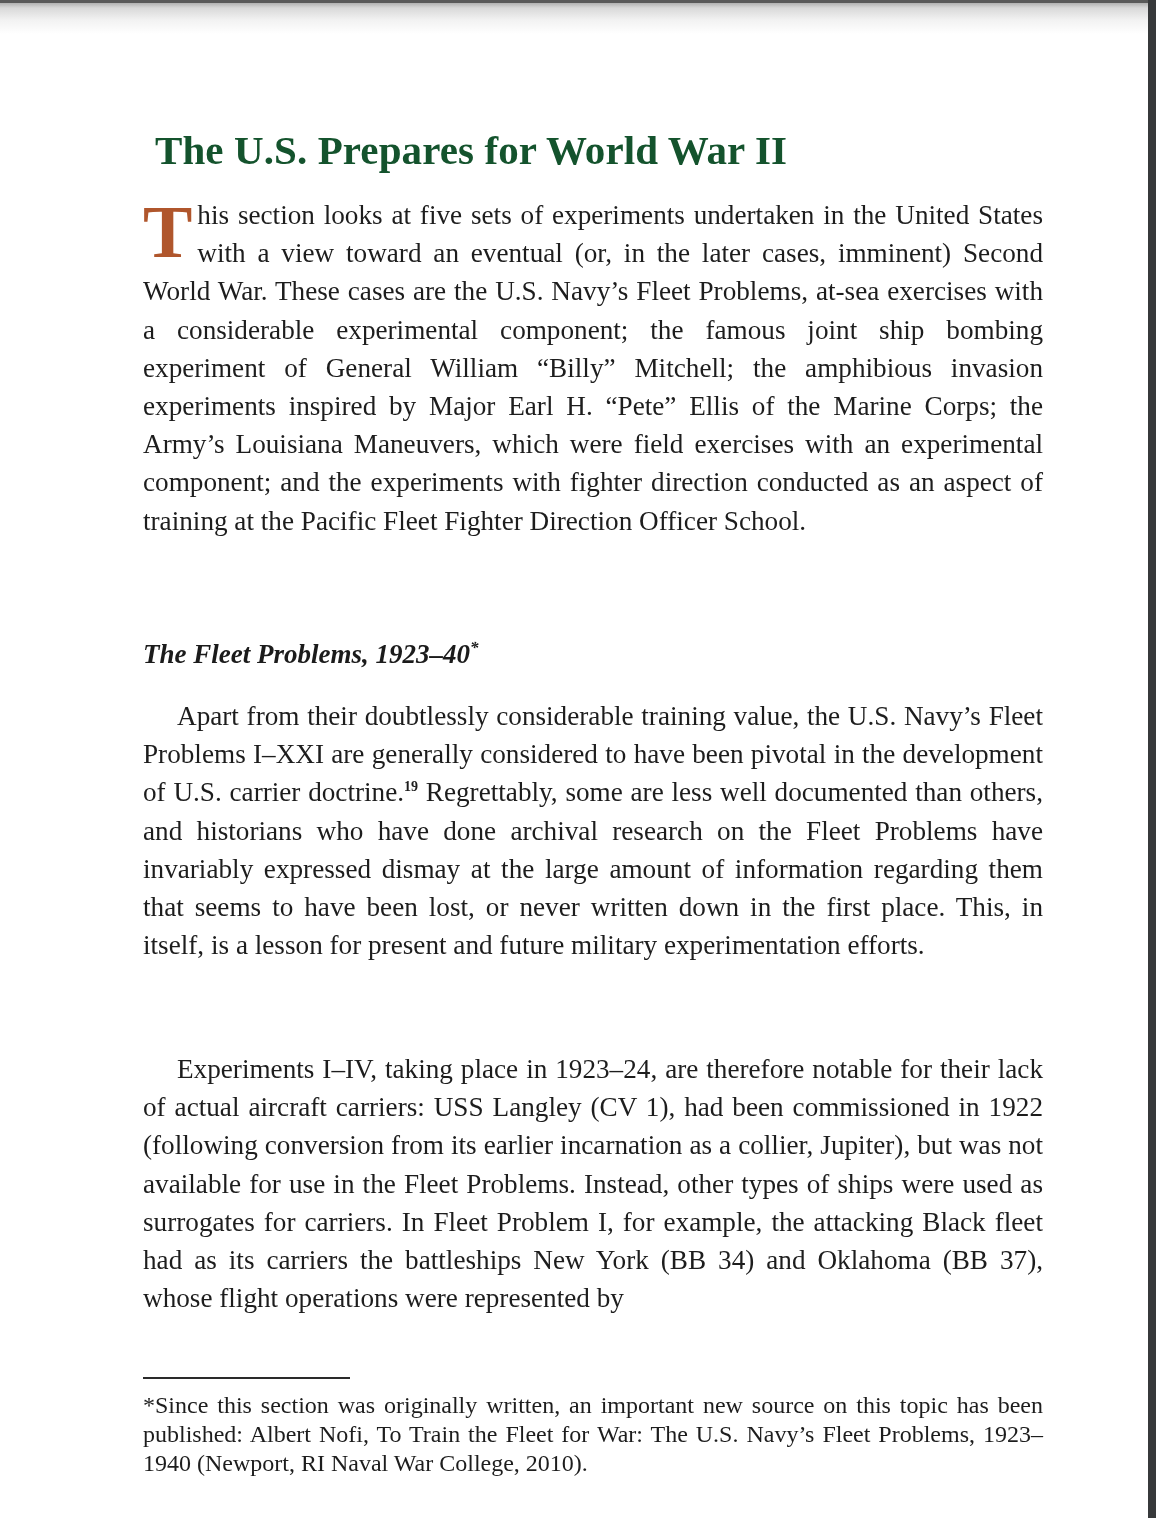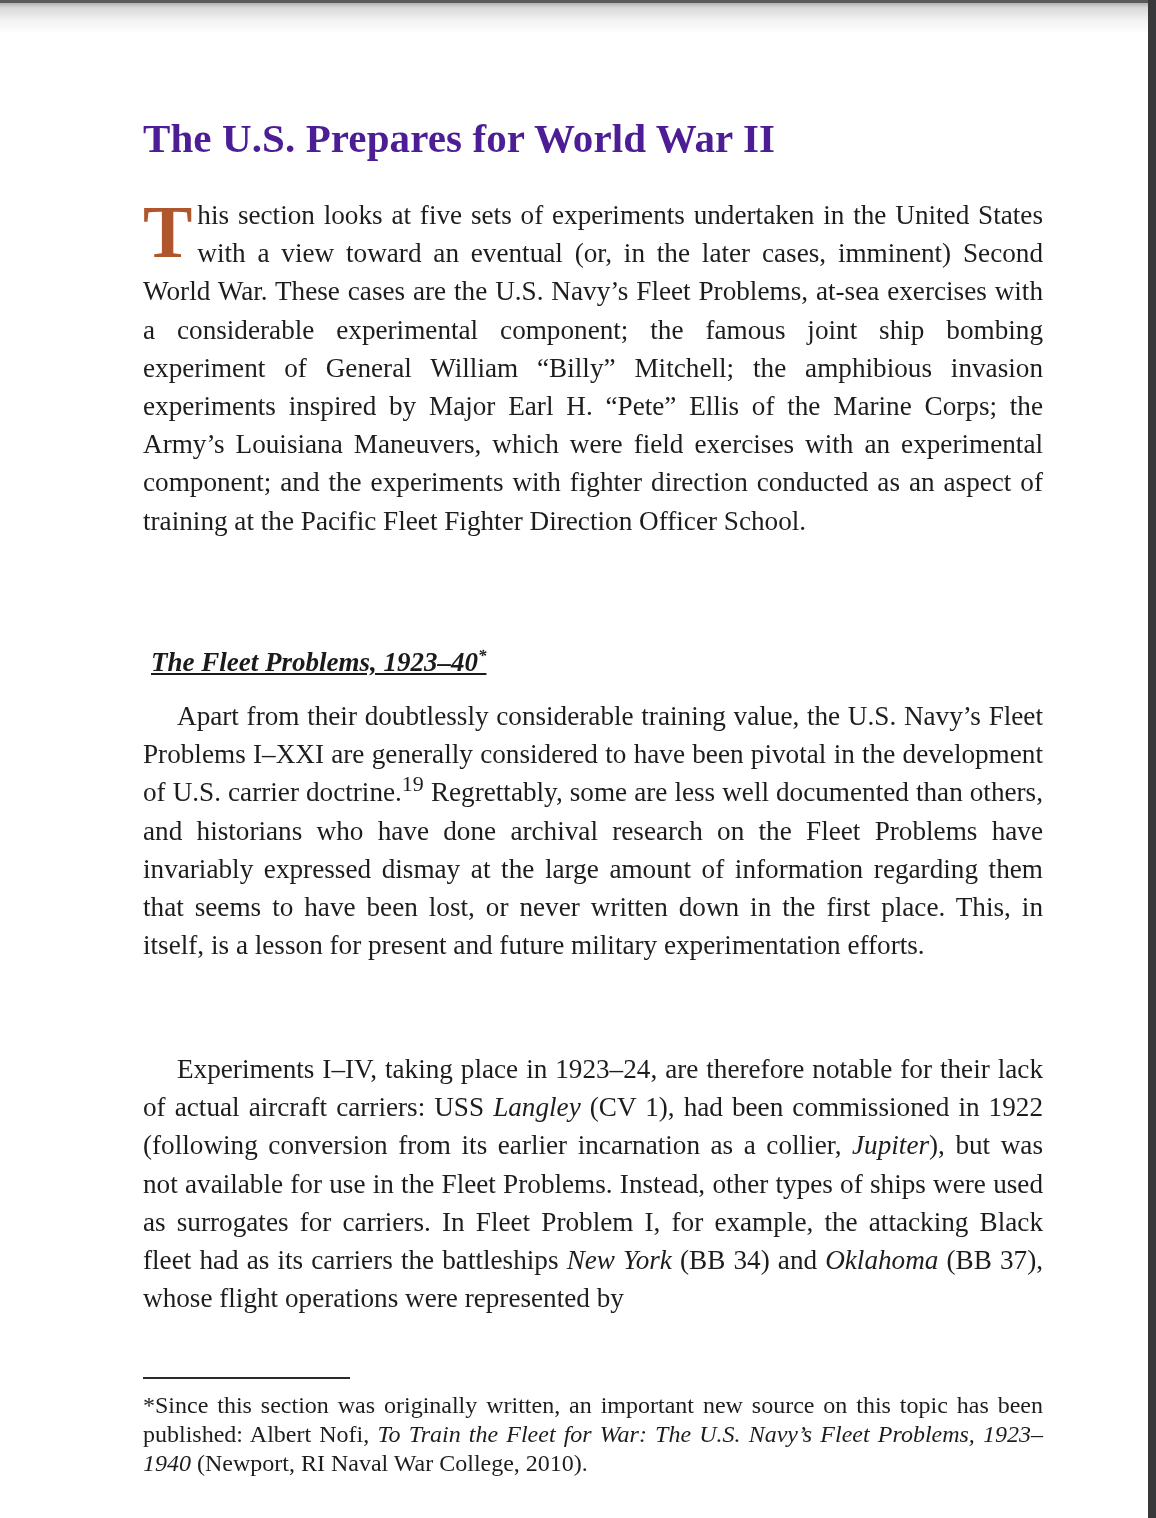--- a/index.html
+++ b/index.html
@@ -41,30 +41,30 @@
     height: 1518px;
     background: #37393b;
   }
   #content {
     position: absolute;
     top: 0;
     left: 143px;
     width: 900px;
   }
   h1#page-title {
-    margin: 0;
+    margin: 12px;
     padding: 0;
     position: absolute;
     top: 116px;
     left: 0;
     width: 900px;
     font-size: 41px;
     font-weight: 700;
     letter-spacing: 0.1px;
-    color: #4c1d95;
+    color: #14532d;
     line-height: 1.08;
   }
   .body-par {
     position: absolute;
     left: 0;
     width: 900px;
     font-size: 27.2px;
     line-height: 38.2px;
     color: #1d1d1d;
     text-align: justify;
@@ -80,41 +80,41 @@
     font-weight: 700;
     color: #b0562c;
     margin: 6px 5px 0 0;
     padding: 0;
   }
   #subhead {
     position: absolute;
     top: 638px;
     left: 0;
     width: 900px;
-    margin: 8px;
+    margin: 0;
     font-size: 27px;
     font-weight: 700;
     font-style: italic;
     color: #1b1b1b;
     line-height: 1.2;
-    text-decoration: underline;
   }
   #subhead .star {
     font-size: 17px;
     vertical-align: super;
     font-weight: 700;
   }
   #par-fleet { top: 697px; text-indent: 34px; }
   #par-experiments { top: 1050px; text-indent: 34px; }
   .sup {
-    font-size: 22px;
+    font-size: 14px;
     vertical-align: super;
     line-height: 0;
+    font-weight: bold;
   }
-  em, .ital { font-style: italic; }
+  em, .ital { }
   #footnote-rule {
     position: absolute;
     top: 1377px;
     left: 0;
     width: 207px;
     height: 2px;
     background: #2a2a2a;
   }
   #footnote {
     position: absolute;

